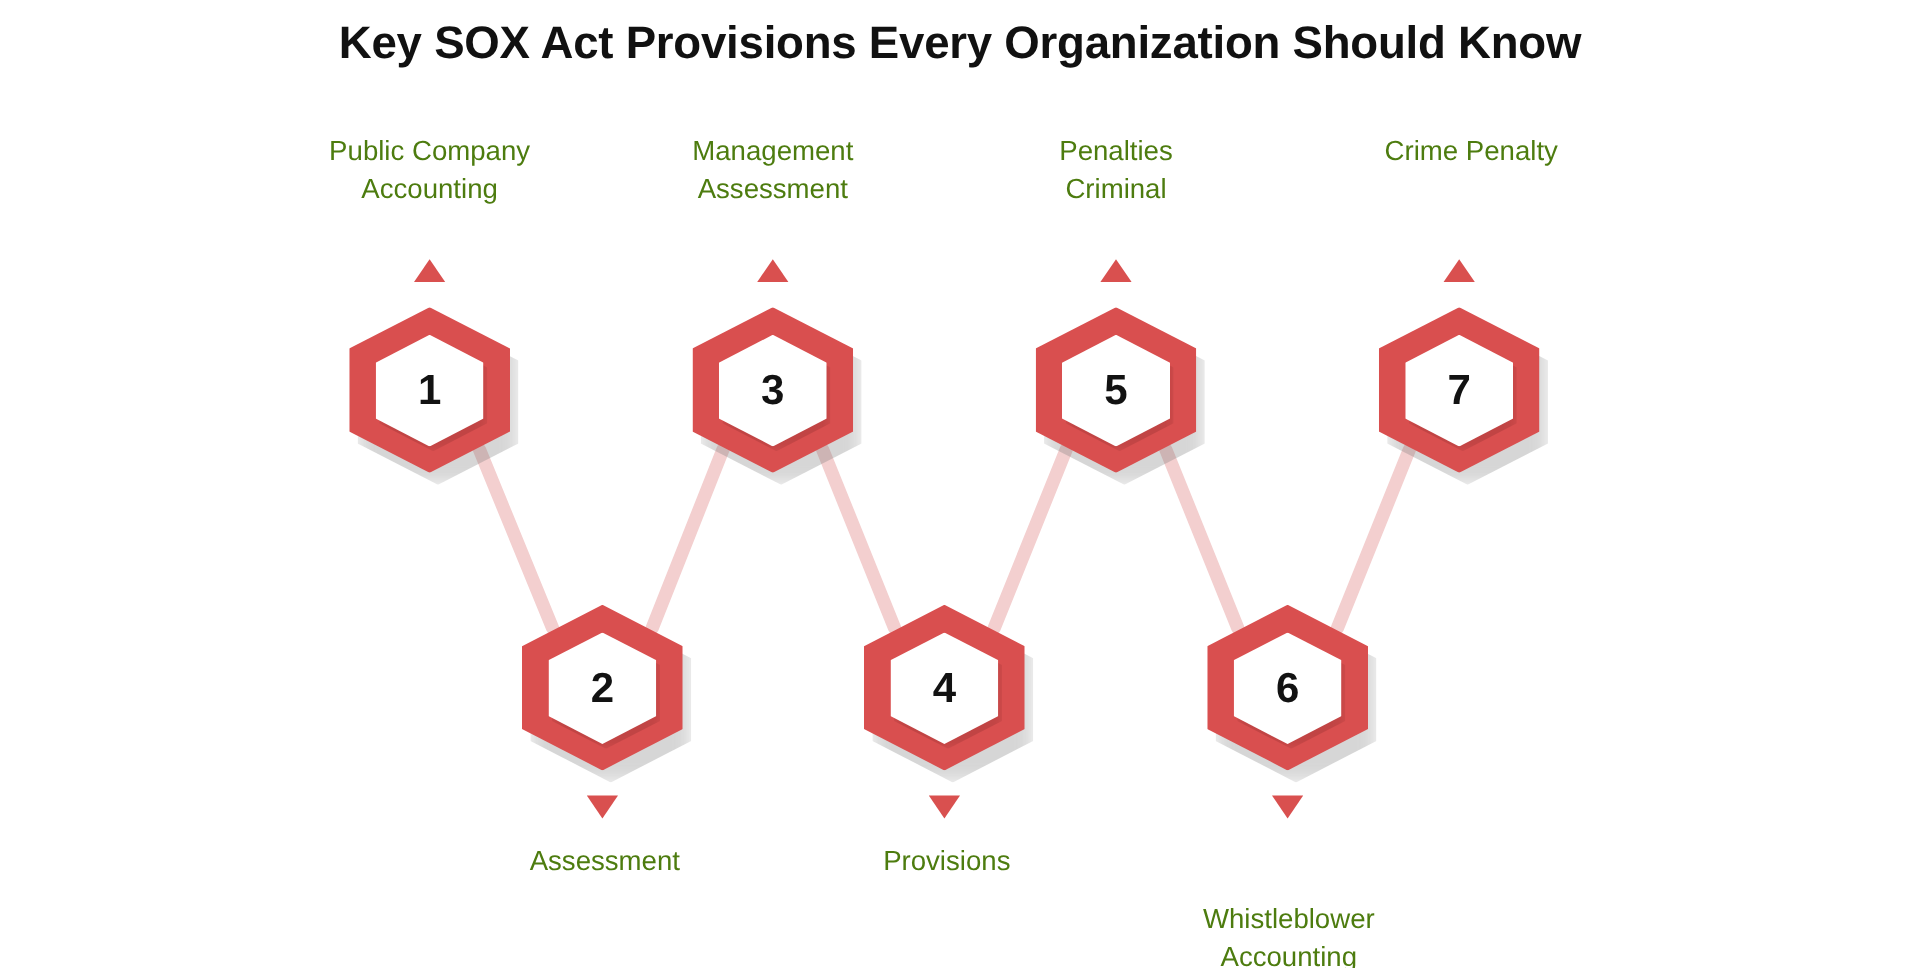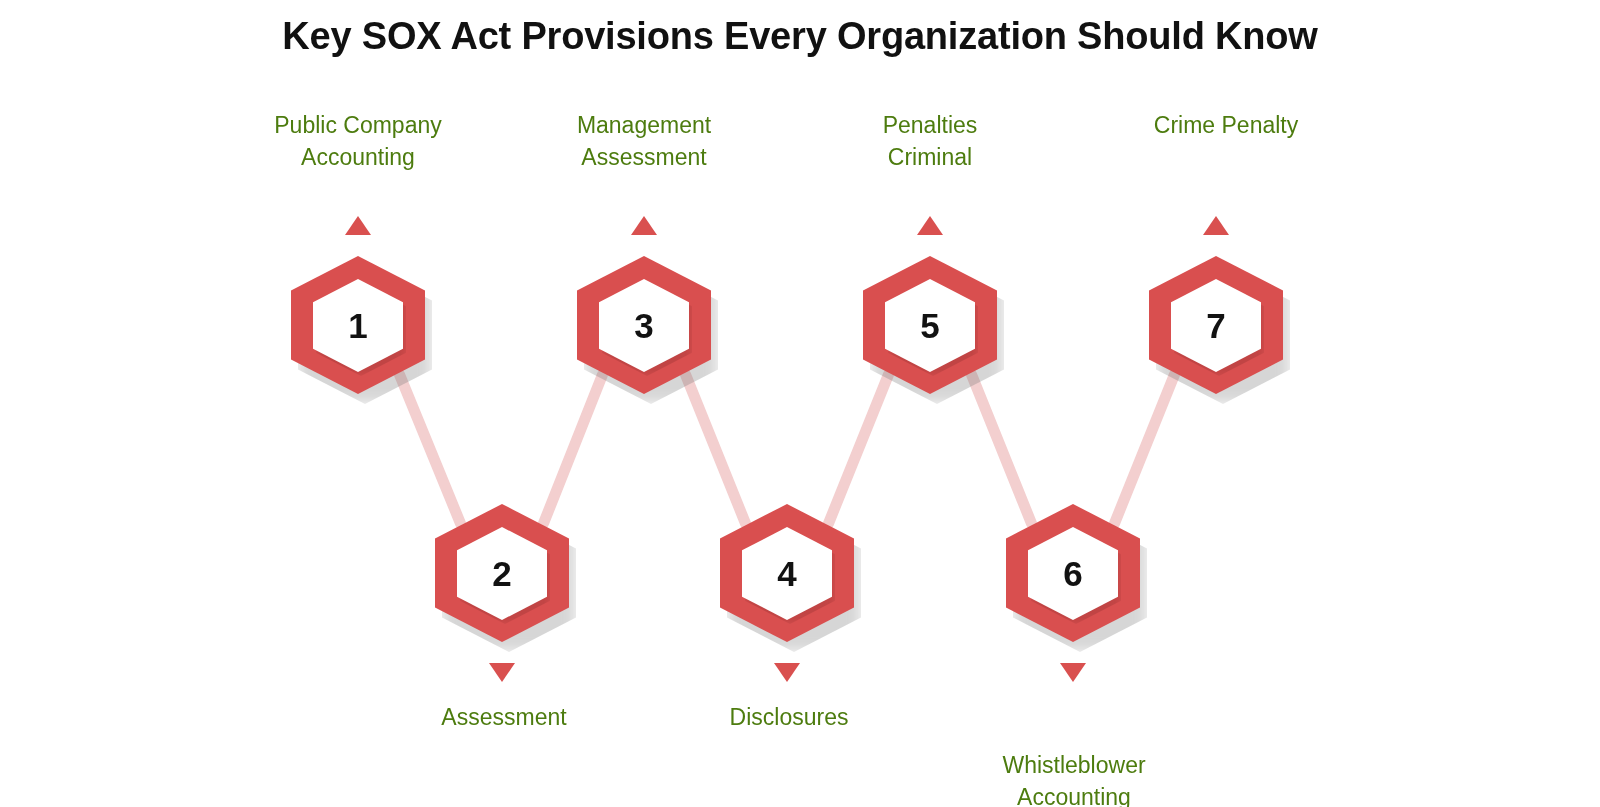--- a/index.html
+++ b/index.html
@@ -236,21 +236,21 @@
         <div>Penalties</div>
         <div>Criminal</div>
       </div>
       <div class="caption top" style="left: 1226px; top: 110px;">
         <div>Crime Penalty</div>
       </div>
       <div class="caption bottom" style="left: 504px; top: 702px;">
         <div>Assessment</div>
       </div>
       <div class="caption bottom" style="left: 789px; top: 702px;">
-        <div>Disclosures</div>
+        <div>Provisions</div>
       </div>
       <div class="caption bottom" style="left: 1074px; top: 702px; margin-top: 48px;">
         <div>Whistleblower</div>
         <div>Accounting</div>
       </div>
     </div>
 
 </div>
 
 </body></html>

